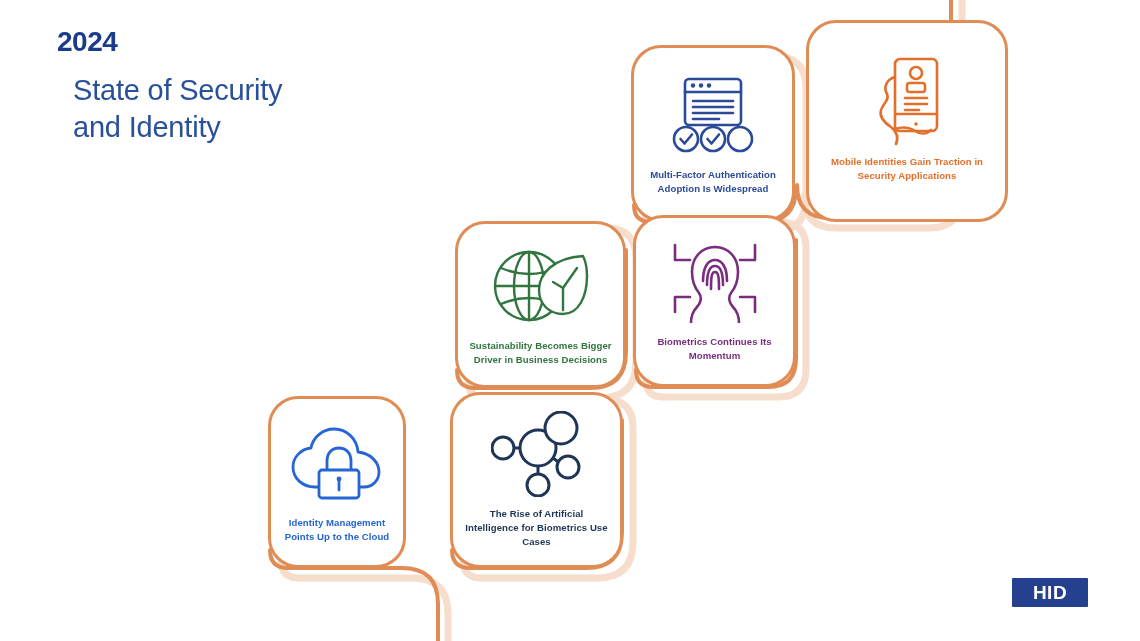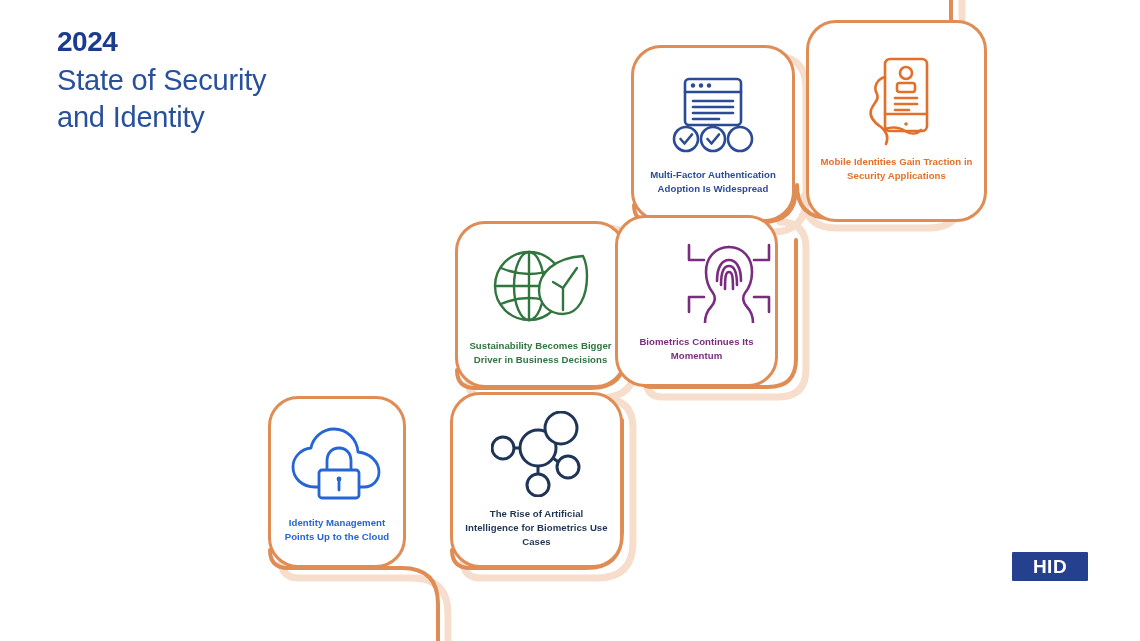--- a/index.html
+++ b/index.html
@@ -32,21 +32,21 @@
     color: #1b3c8c;
     letter-spacing: -0.5px;
     line-height: 1.0;
     margin: 0 0 6px 0;
   }
   #subtitle {
     font-size: 29px;
     font-weight: 400;
     color: #29509a;
     line-height: 1.28;
-    margin: 0;
+    margin: 16px;
     letter-spacing: -0.2px;
   }
 
   
   #track-layer {
     position: absolute;
     left: 0; top: 0;
     width: 1140px; height: 641px;
     pointer-events: none;
   }
@@ -74,31 +74,31 @@
     font-size: 9.6px;
     font-weight: bold;
     line-height: 1.45;
     text-align: center;
     padding: 0 10px;
     letter-spacing: 0.05px;
   }
 
   
   #card-mfa        { left: 631px; top: 45px;  width: 164px; height: 177px; }
-  #card-mobile     { left: 806px; top: 20px;  width: 181px; height: 202px; }
+  #card-mobile     { left: 806px; top: 20px;  width: 202px; height: 202px; }
   #card-sustain    { left: 455px; top: 221px; width: 171px; height: 167px; }
-  #card-biometrics { left: 615px; top: 215px; width: 163px; height: 172px; align-items: flex-end; }
+  #card-biometrics { left: 633px; top: 215px; width: 163px; height: 172px; }
   #card-cloud      { left: 268px; top: 396px; width: 138px; height: 172px; }
   #card-ai         { left: 450px; top: 392px; width: 173px; height: 176px; }
 
   
   #hid-logo {
     position: absolute;
     left: 1012px;
-    top: 552px;
+    top: 578px;
     width: 76px;
     height: 29px;
     background: #25408f;
     display: flex;
     align-items: center;
     justify-content: center;
     border-radius: 1px;
   }
   #hid-logo-text {
     color: #ffffff;

